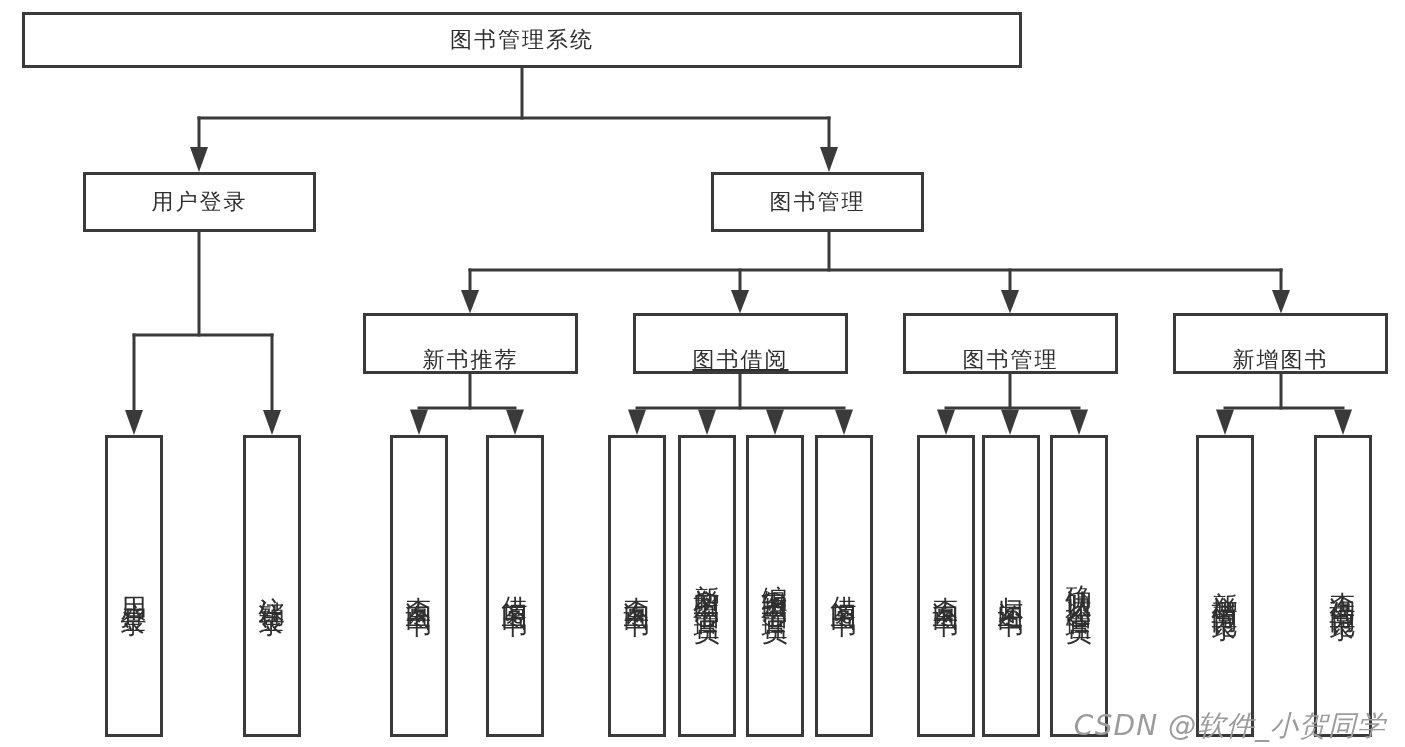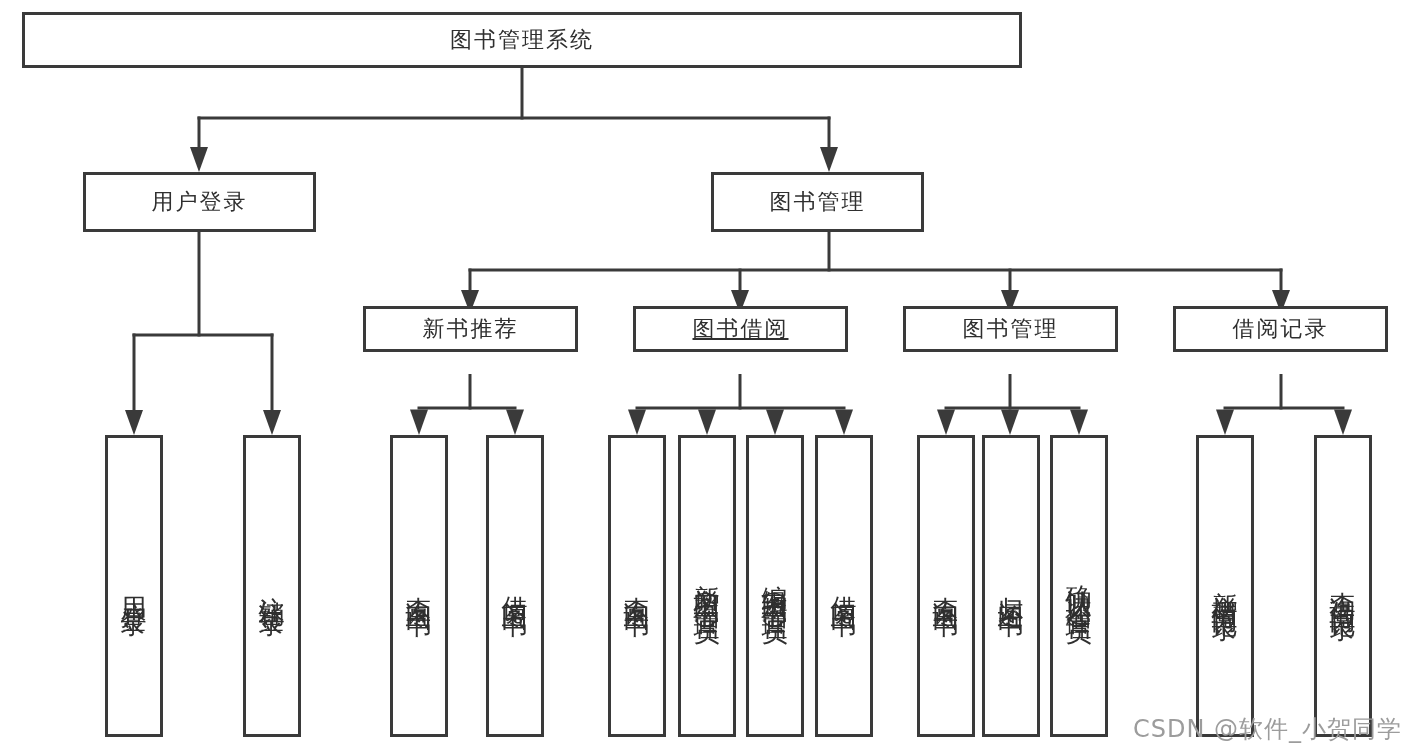--- a/index.html
+++ b/index.html
@@ -44,21 +44,21 @@
     line-height: 1;
     white-space: nowrap;
   }
 
   .node.root   { left: 22px;  top: 12px;  width: 1000px; height: 56px; }
 
   .node.lv2 { top: 172px; height: 60px; }
   .node.lv2.user-login    { left: 83px;  width: 233px; }
   .node.lv2.book-mgmt     { left: 711px; width: 213px; }
 
-  .node.lv3 { top: 306px; height: 46px; width: 215px; }
+  .node.lv3 { top: 313px; height: 61px; width: 215px; align-items: flex-end; }
   .node.lv3.recommend { left: 363px; }
   .node.lv3.borrow    { left: 633px; text-decoration: underline; }
   .node.lv3.current   { left: 903px; }
   .node.lv3.records   { left: 1173px; }
 
   .node.leaf { top: 435px; width: 58px; height: 302px; }
   .node.leaf .lbl {
     writing-mode: vertical-rl;
     text-orientation: mixed;
     font-size: 26px;
@@ -69,27 +69,28 @@
   .leaf.p1  { left: 105px; }  .leaf.p2  { left: 243px; }
   .leaf.p3  { left: 390px; }  .leaf.p4  { left: 486px; }
   .leaf.p5  { left: 608px; }  .leaf.p6  { left: 678px; }
   .leaf.p7  { left: 746px; }  .leaf.p8  { left: 815px; }
   .leaf.p9  { left: 917px; }  .leaf.p10 { left: 982px; }
   .leaf.p11 { left: 1050px; } .leaf.p12 { left: 1196px; }
   .leaf.p13 { left: 1314px; }
 
   .watermark {
     position: absolute;
-    right: 3px;
+    right: 19px;
     bottom: 2px;
-    font-size: 24px;
+    font-size: 28px;
     color: var(--watermark);
     letter-spacing: 1px;
     white-space: nowrap;
     z-index: 5;
+    font-style: italic;
   }
 </style>
 </head>
 <body>
 
 <div class="canvas">
 
   <svg class="connectors" viewBox="0 0 1405 747" xmlns="http://www.w3.org/2000/svg">
 
     <g>
@@ -169,21 +170,21 @@
   <div class="node lv3 recommend">
     <span class="lbl">新书推荐</span>
   </div>
   <div class="node lv3 borrow">
     <span class="lbl">图书借阅</span>
   </div>
   <div class="node lv3 current">
     <span class="lbl">图书管理</span>
   </div>
   <div class="node lv3 records">
-    <span class="lbl">借阅记录</span>
+    <span class="lbl">新增图书</span>
   </div>
 
   <div class="node leaf p1">
     <span class="lbl">用户登录</span>
   </div>
   <div class="node leaf p2">
     <span class="lbl">注销登录</span>
   </div>
 
   <div class="node leaf p3">

